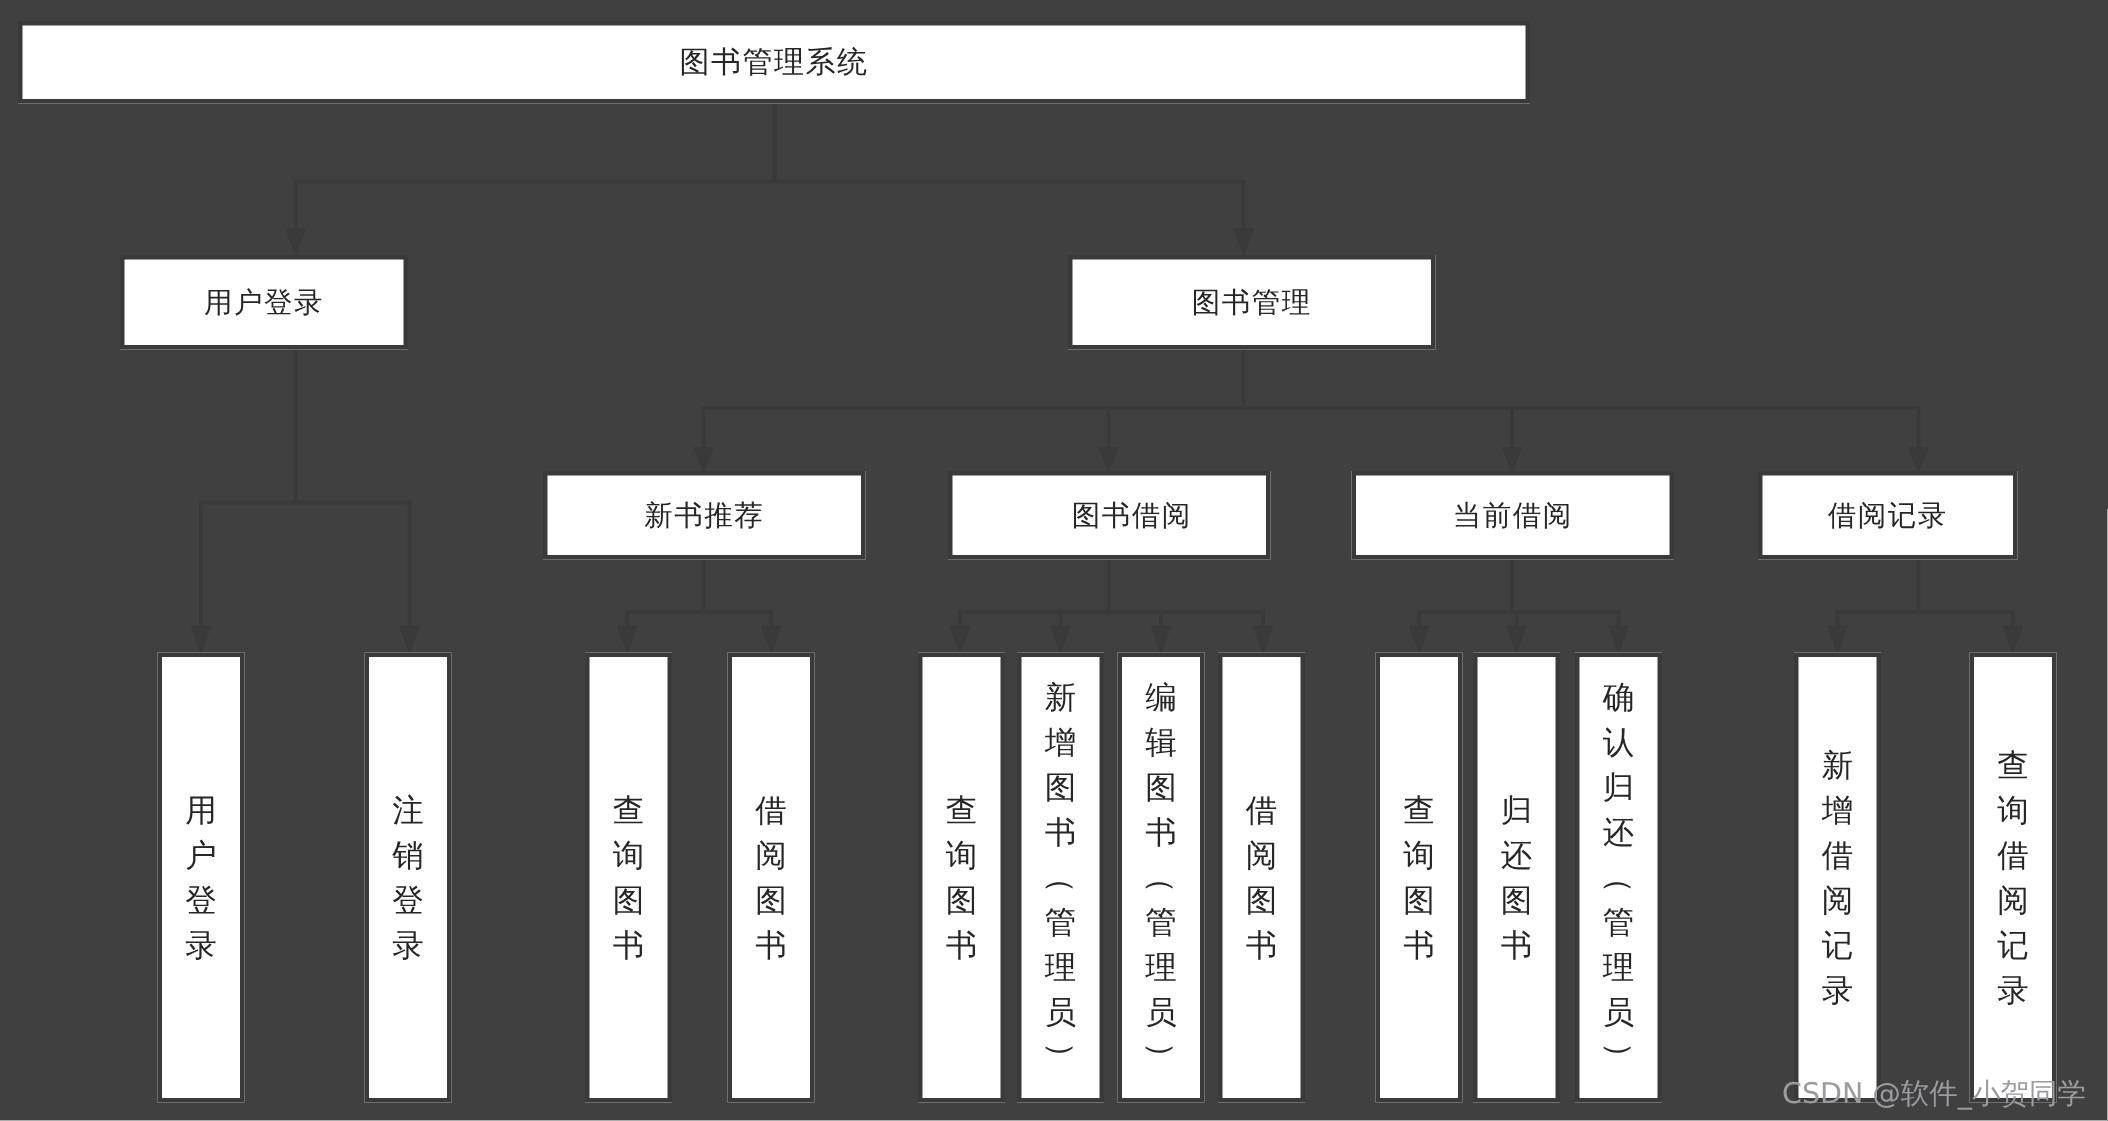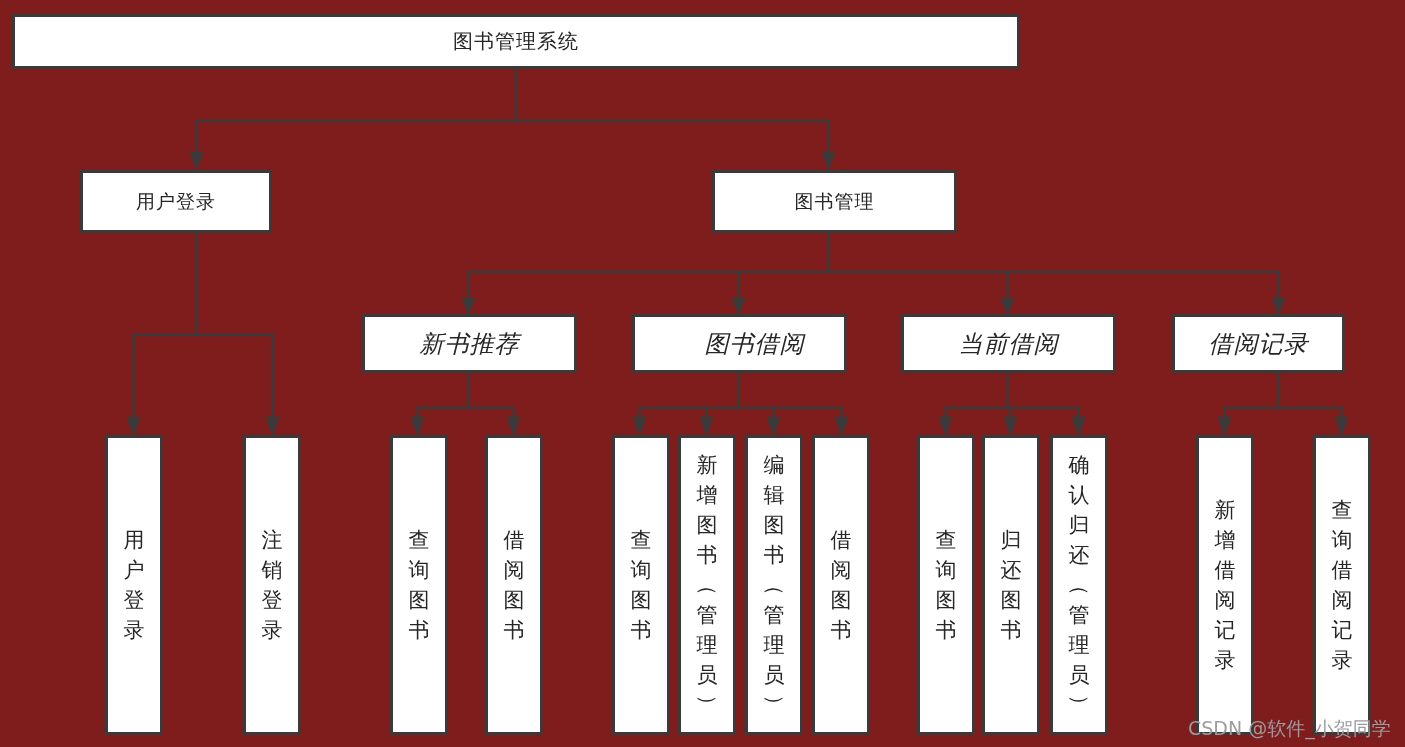--- a/index.html
+++ b/index.html
@@ -5,21 +5,21 @@
   html, body {
     margin: 0;
     padding: 0;
     background: #ffffff;
     font-family: "DejaVu Sans", "Liberation Sans", sans-serif;
   }
   .canvas {
     position: relative;
     width: 1405px;
     height: 747px;
-    background: #7f1d1d;
+    background: #404040;
     overflow: hidden;
   }
   .connectors {
     position: absolute;
     left: 0;
     top: 0;
     width: 1405px;
     height: 747px;
   }
   .node {
@@ -28,21 +28,21 @@
     border: 3px solid #3a3a3a;
     background: #ffffff;
     color: #262626;
     display: flex;
     align-items: center;
     justify-content: center;
     text-align: center;
   }
   .node.root  { font-size: 20px; letter-spacing: 1px; }
   .node.lvl1  { font-size: 19px; letter-spacing: 1px; }
-  .node.lvl2  { font-size: 24px; letter-spacing: 1px; font-style: italic; }
+  .node.lvl2  { font-size: 19px; letter-spacing: 1px; }
   .node.leaf {
     flex-direction: column;
     font-size: 21px;
     top: 435px;
     width: 58px;
     height: 300px;
   }
   .vchar {
     display: block;
     height: 30px;

